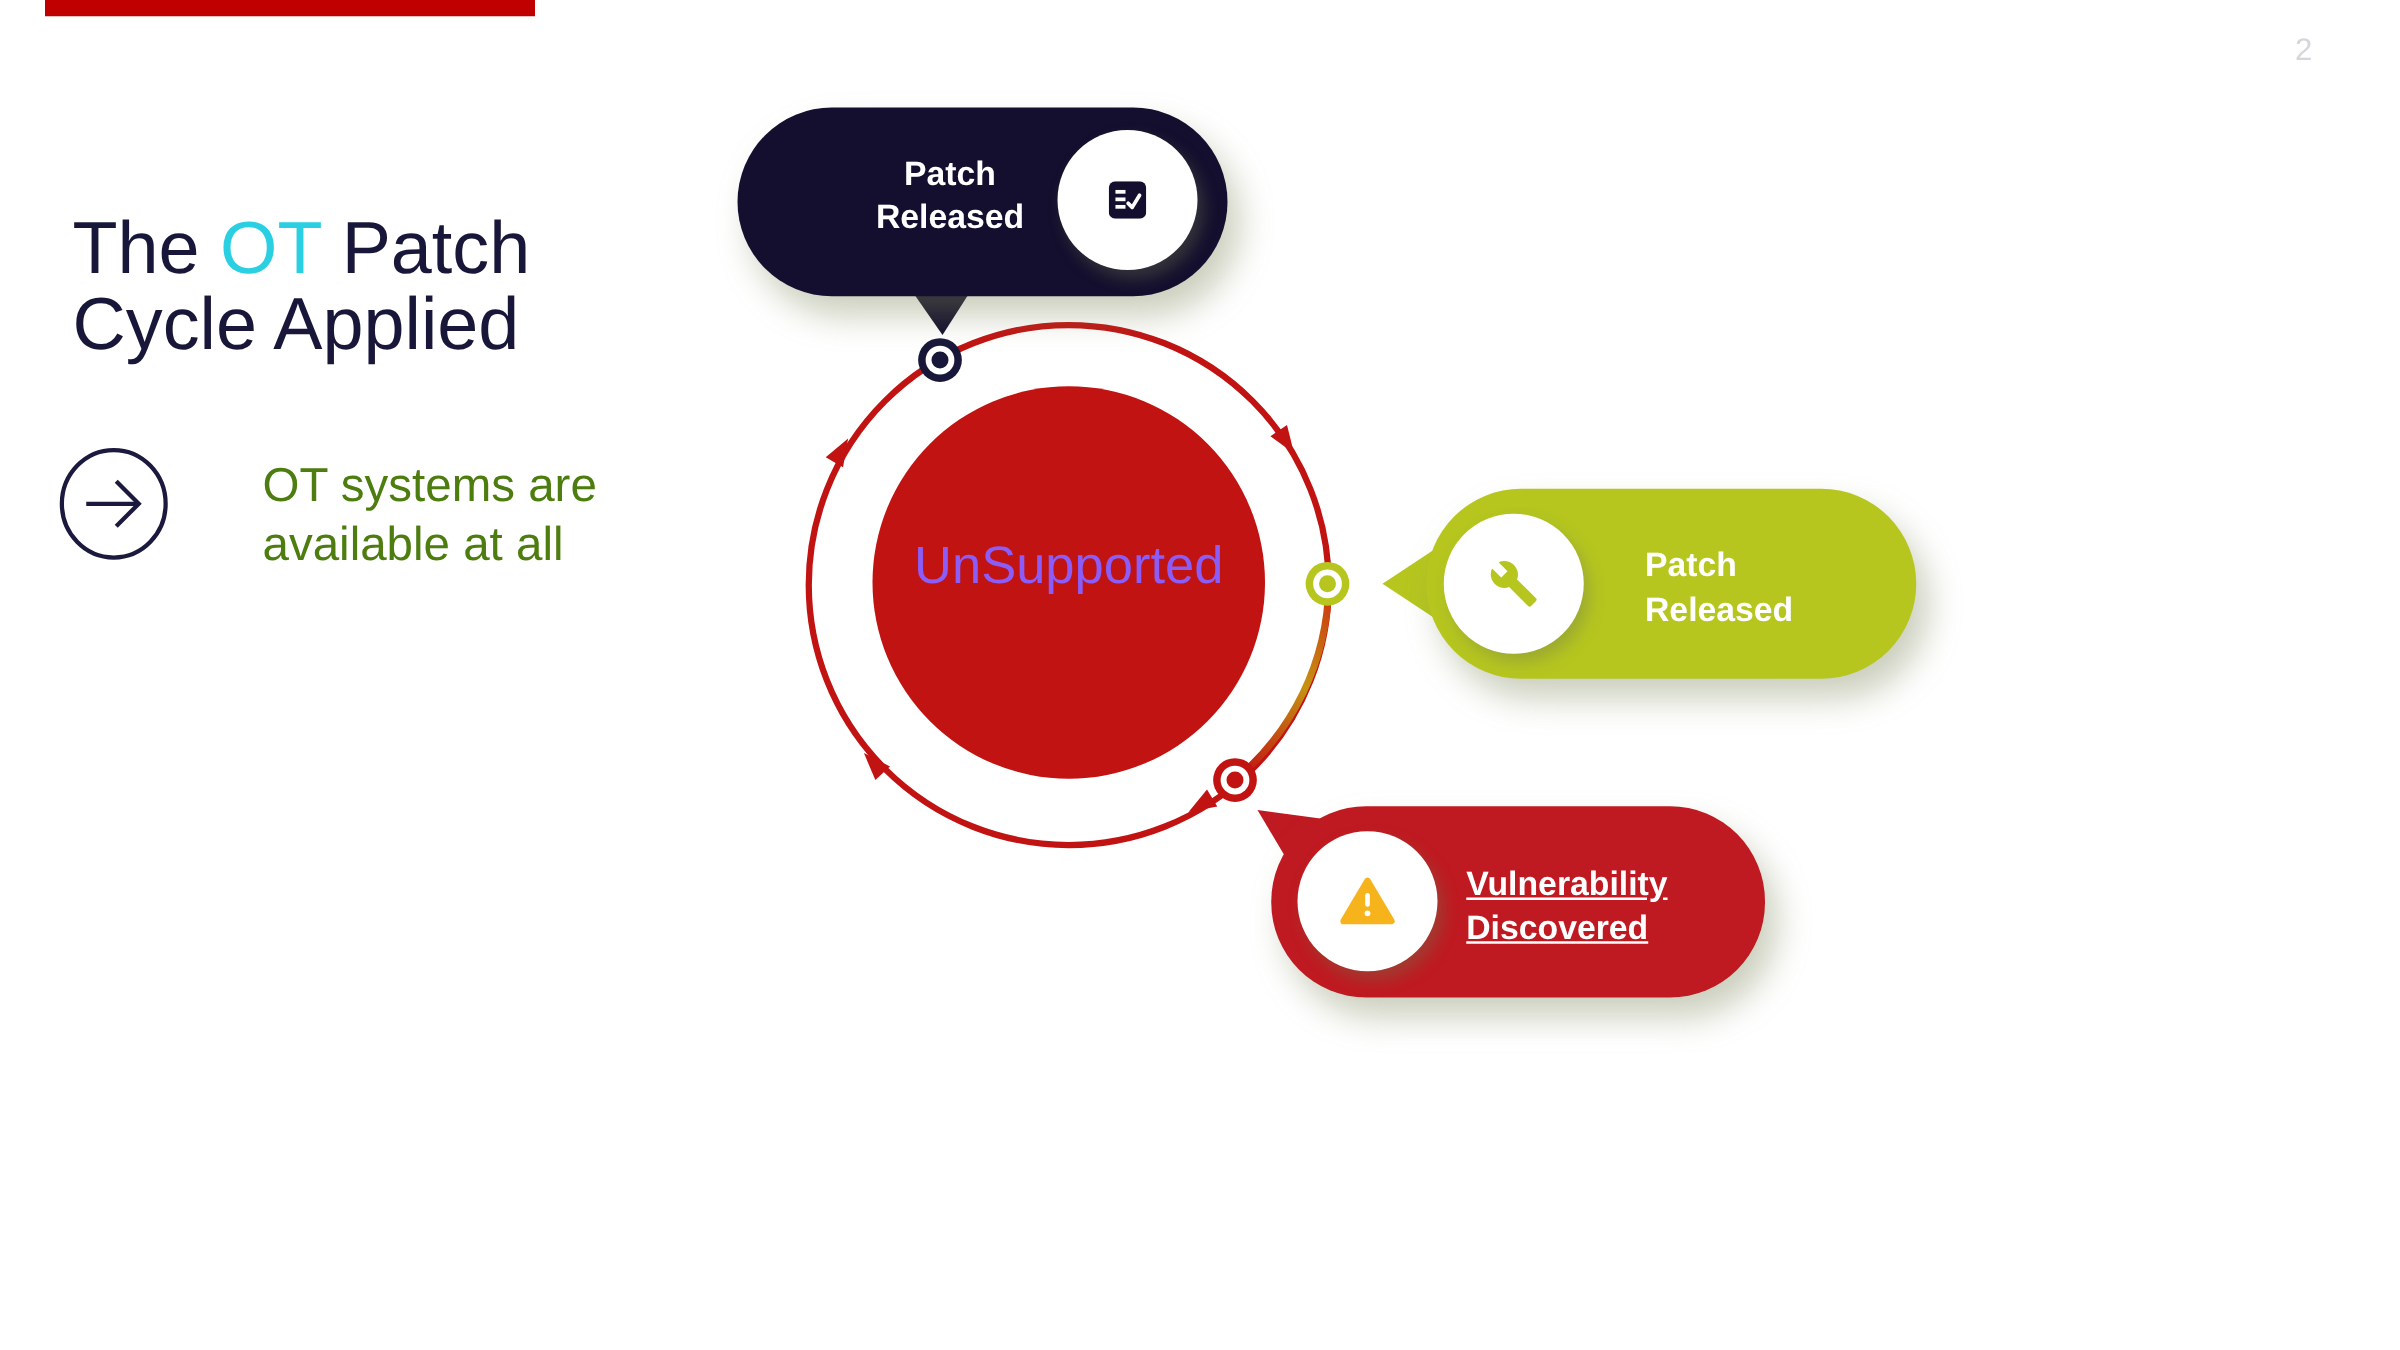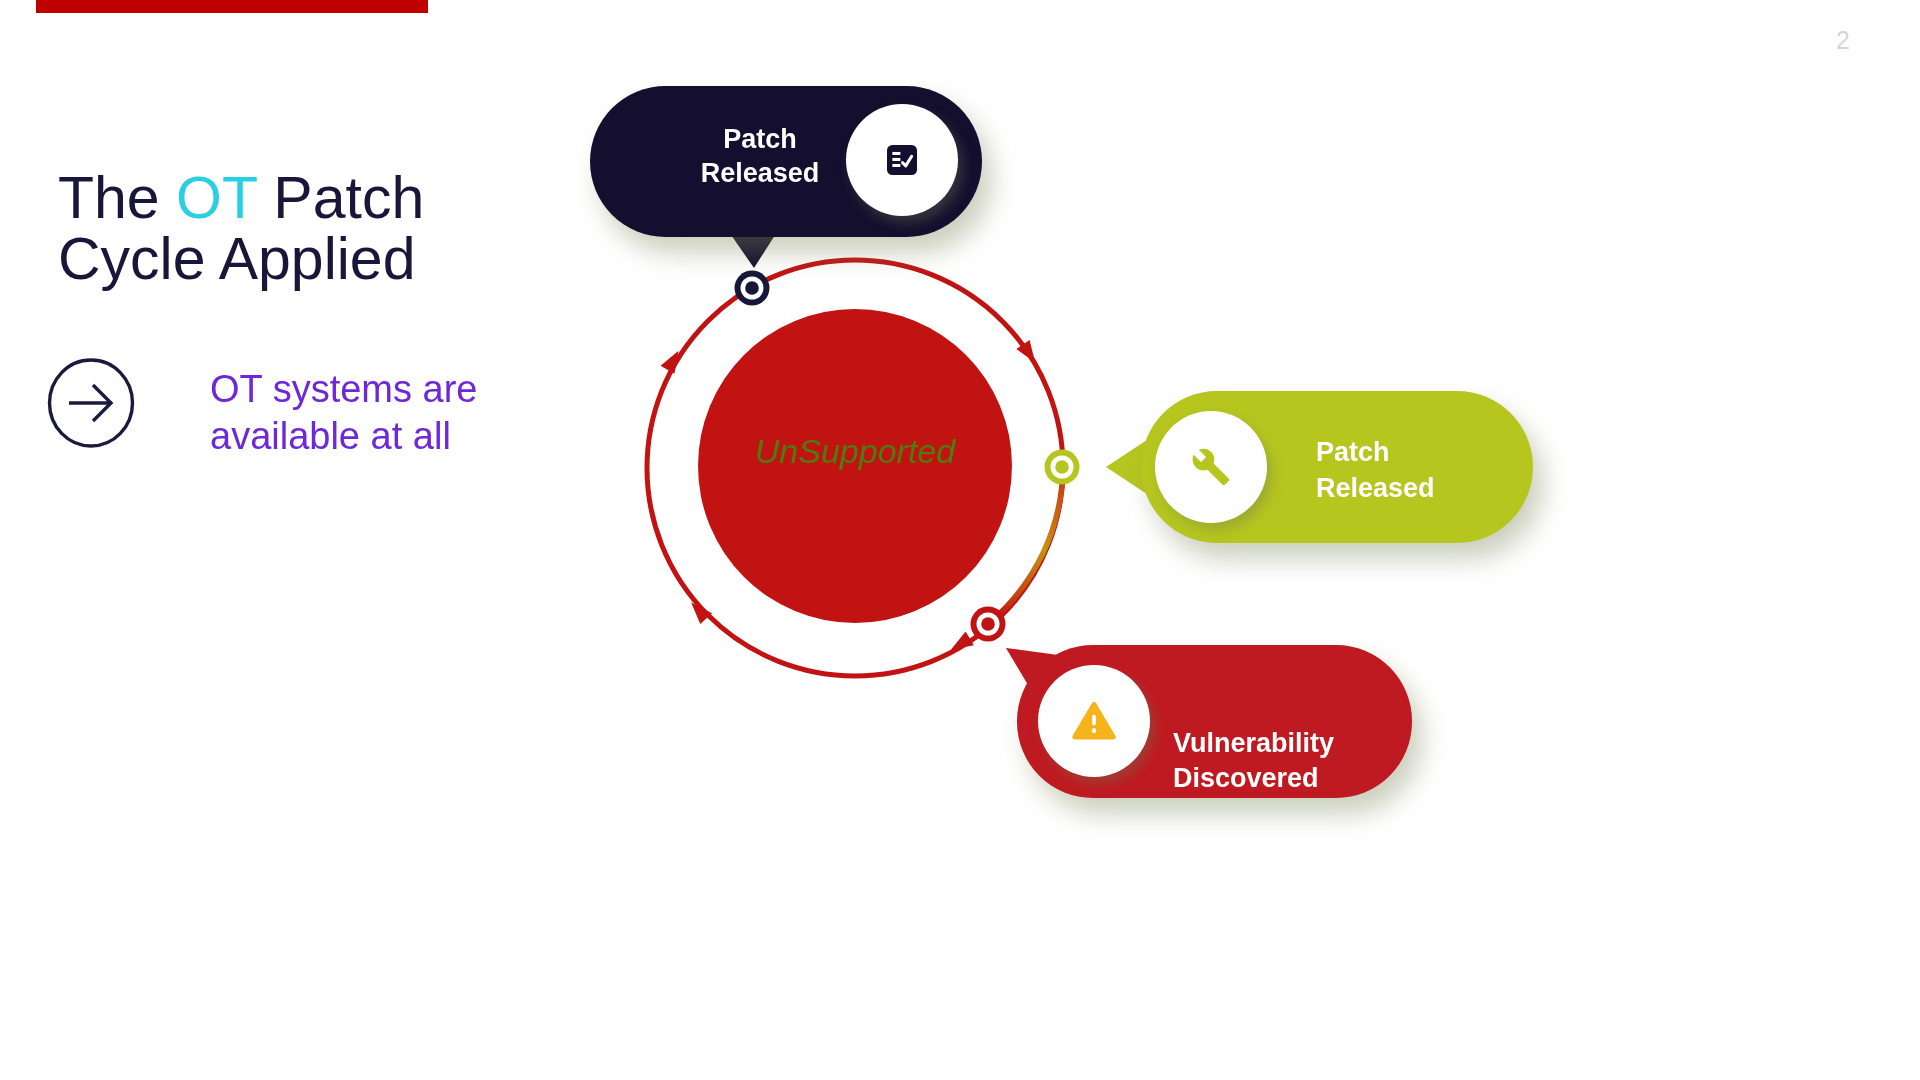--- a/index.html
+++ b/index.html
@@ -7,41 +7,41 @@
     position:relative;width:1920px;height:1080px;background:#ffffff;
     overflow:hidden;font-family:"Liberation Sans",sans-serif;
   }
   .accent-bar{position:absolute;left:36px;top:0;width:392px;height:13px;background:#c00000;}
   .page-number{position:absolute;left:1836px;top:26px;font-size:25px;color:#d5d6da;}
   .title{position:absolute;left:58px;top:128px;font-size:59px;line-height:61px;
          font-weight:400;color:#18173a;letter-spacing:0px;margin-top:40px;}
   .title .cyan{color:#2ad0e2;}
   .intro-icon{position:absolute;left:46px;top:358px;width:90px;height:90px;}
   .intro-text{position:absolute;left:210px;top:366px;font-size:38px;line-height:46.5px;
-              color:#6d28d9;font-weight:400;}
+              color:#4d7c0f;font-weight:400;}
   .svg-layer{position:absolute;left:0;top:0;width:1920px;height:1080px;pointer-events:none;}
   .bubble{position:absolute;border-radius:76px;}
   .bubble-released{left:590px;top:86px;width:392px;height:151px;background:#140f2e;
     box-shadow:10px 16px 26px rgba(125,135,90,0.40);}
   .bubble-applied{left:1141px;top:391px;width:392px;height:152px;background:#b6c61f;
     box-shadow:10px 16px 26px rgba(125,135,90,0.40);}
   .bubble-vuln{left:1017px;top:645px;width:395px;height:153px;background:#bf1a21;
     box-shadow:10px 16px 26px rgba(125,135,90,0.40);}
   .bubble-label{position:absolute;color:#ffffff;font-weight:700;font-size:27px;}
   .label-released{left:600px;top:122px;width:320px;line-height:34px;text-align:center;}
   .label-applied{left:1316px;top:434px;line-height:36px;text-align:left;}
-  .label-vuln{left:1173px;top:726px;line-height:35px;text-align:left;}
+  .label-vuln{left:1173px;top:690px;line-height:35px;text-align:left;text-decoration:underline;}
   .icon-circle{position:absolute;width:112px;height:112px;border-radius:50%;background:#ffffff;
     display:flex;align-items:center;justify-content:center;
     box-shadow:5px 7px 12px rgba(110,120,80,0.35);}
   .circle-released{left:846px;top:104px;}
   .circle-applied{left:1155px;top:411px;}
   .circle-vuln{left:1038px;top:665px;}
   .center-label{position:absolute;left:705px;top:432px;width:300px;text-align:center;
-    color:#4d7c0f;font-size:34px;line-height:39px;font-weight:400;font-style:italic;}
+    color:#8b5cf6;font-size:42px;line-height:39px;font-weight:400;}
 </style>
 </head>
 <body>
 
 <div class="slide">
 
   <div class="accent-bar"></div>
 
   <div class="page-number">2</div>
 

